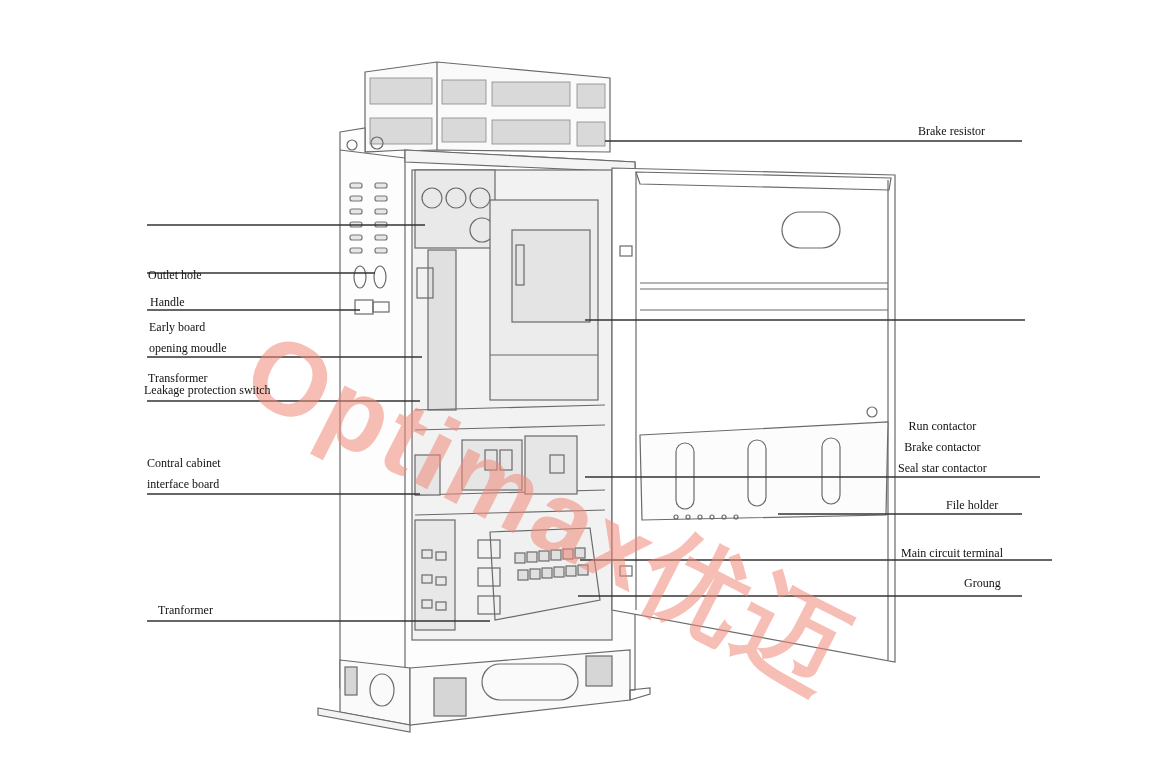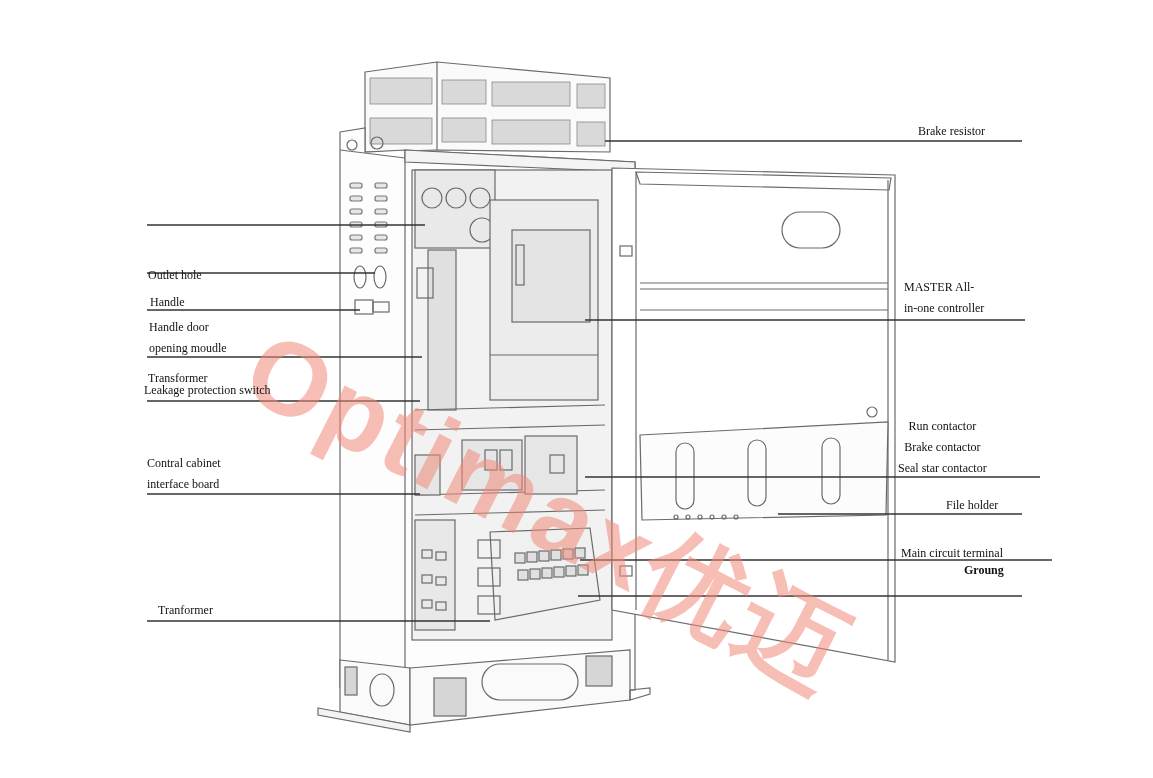--- a/index.html
+++ b/index.html
@@ -179,52 +179,48 @@
 
   <div class="watermark">Optimax优迈</div>
 
   <div class="lbl" style="left:148px;top:253px;margin-top:12px;">
     <div>Outlet hole</div>
   </div>
   <div class="lbl" style="left:150px;top:292px;">
     <div>Handle</div>
   </div>
   <div class="lbl" style="left:149px;top:317px;">
-    <div>Handle door</div>
+    <div>Early board</div>
     <div>opening moudle</div>
   </div>
   <div class="lbl" style="left:148px;top:354px;margin-top:14px;">
     <div>Transformer</div>
   </div>
   <div class="lbl" style="left:144px;top:380px;">
     <div>Leakage protection switch</div>
   </div>
   <div class="lbl" style="left:147px;top:453px;">
     <div>Contral cabinet</div>
     <div>interface board</div>
   </div>
   <div class="lbl" style="left:158px;top:600px;font-family:Liberation Serif, serif;">
     <div>Tranformer</div>
   </div>
 
   <div class="lbl" style="left:918px;top:121px;">
     <div>Brake resistor</div>
-  </div>
-  <div class="lbl" style="left:904px;top:277px;">
-    <div>MASTER All-</div>
-    <div>in-one controller</div>
   </div>
   <div class="lbl" style="left:898px;top:416px;text-align:center;">
     <div>Run contactor</div>
     <div>Brake contactor</div>
     <div>Seal star contactor</div>
   </div>
   <div class="lbl" style="left:946px;top:495px;">
     <div>File holder</div>
   </div>
   <div class="lbl" style="left:901px;top:543px;font-family:Liberation Serif, serif;">
     <div>Main circuit terminal</div>
   </div>
-  <div class="lbl" style="left:964px;top:560px;font-weight:bold;">
+  <div class="lbl" style="left:964px;top:573px;">
     <div>Groung</div>
   </div>
 
 </div>
 
 </body></html>

